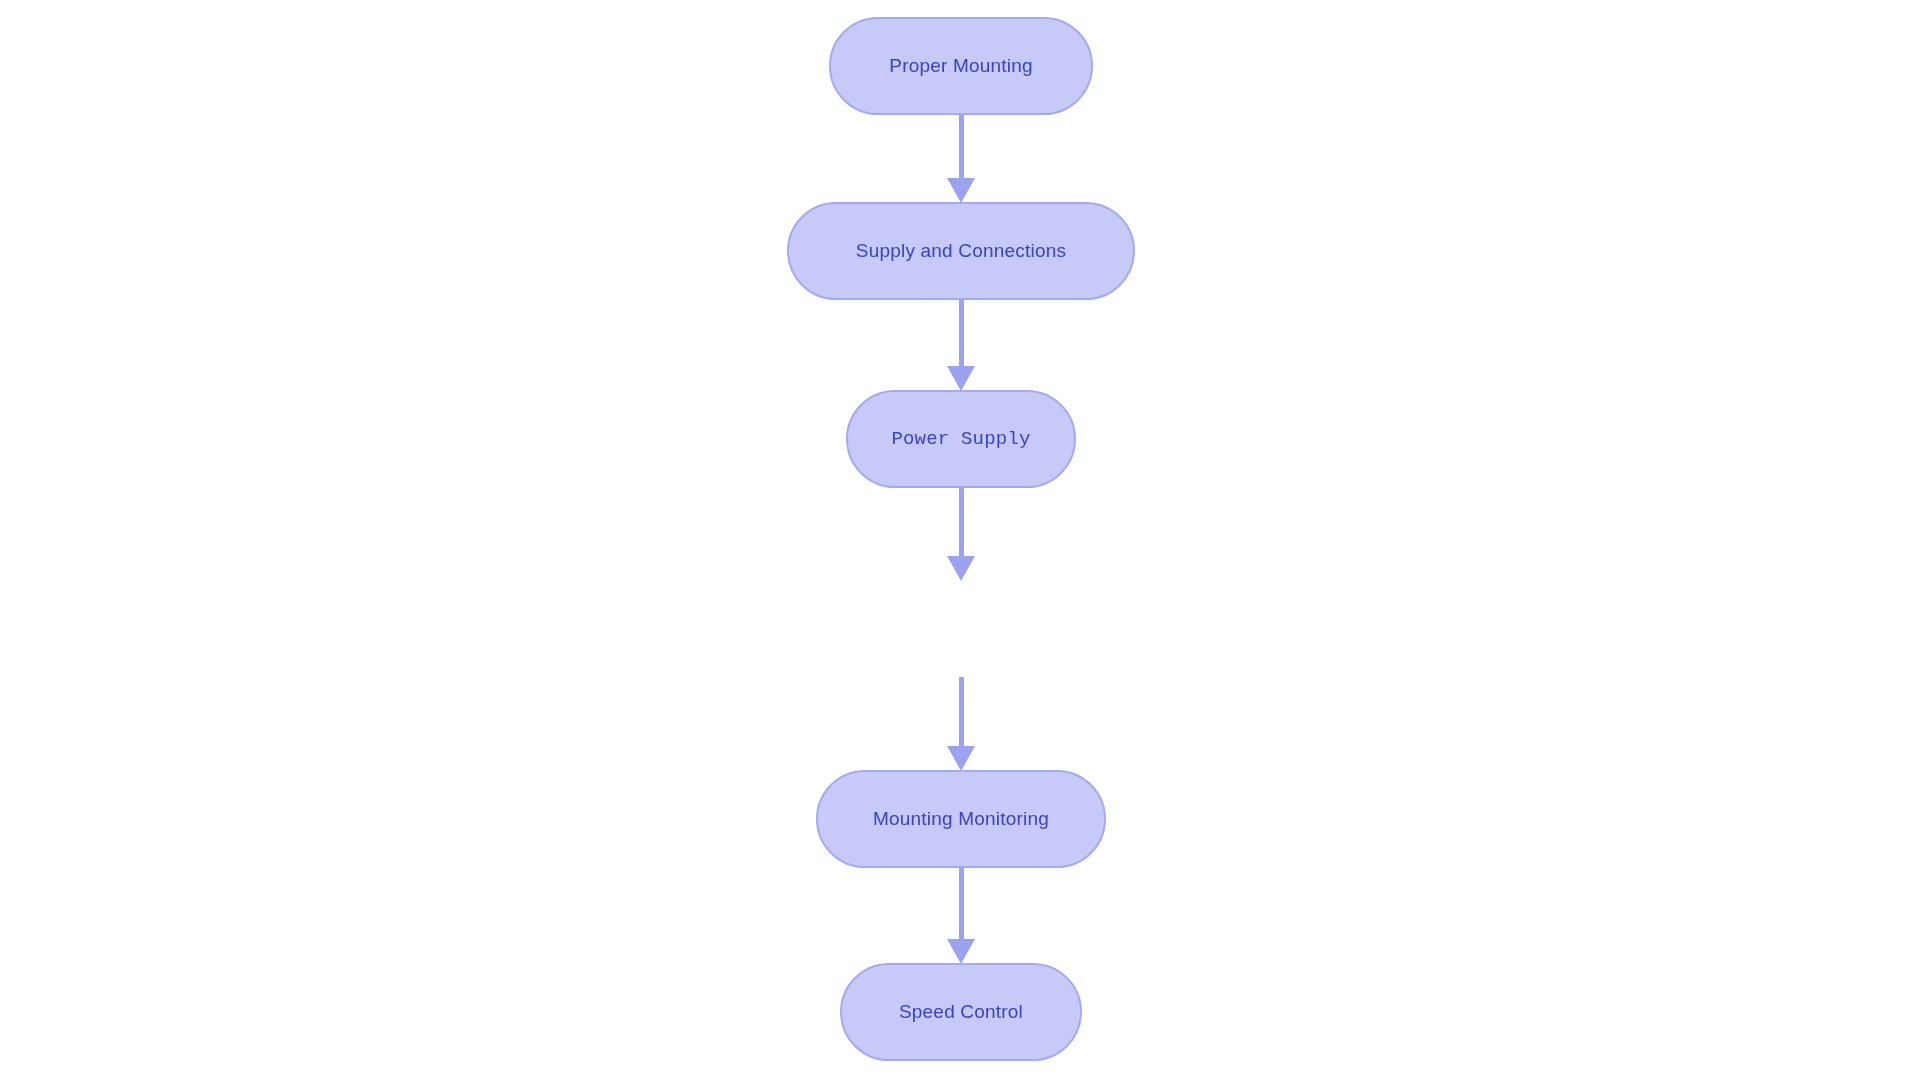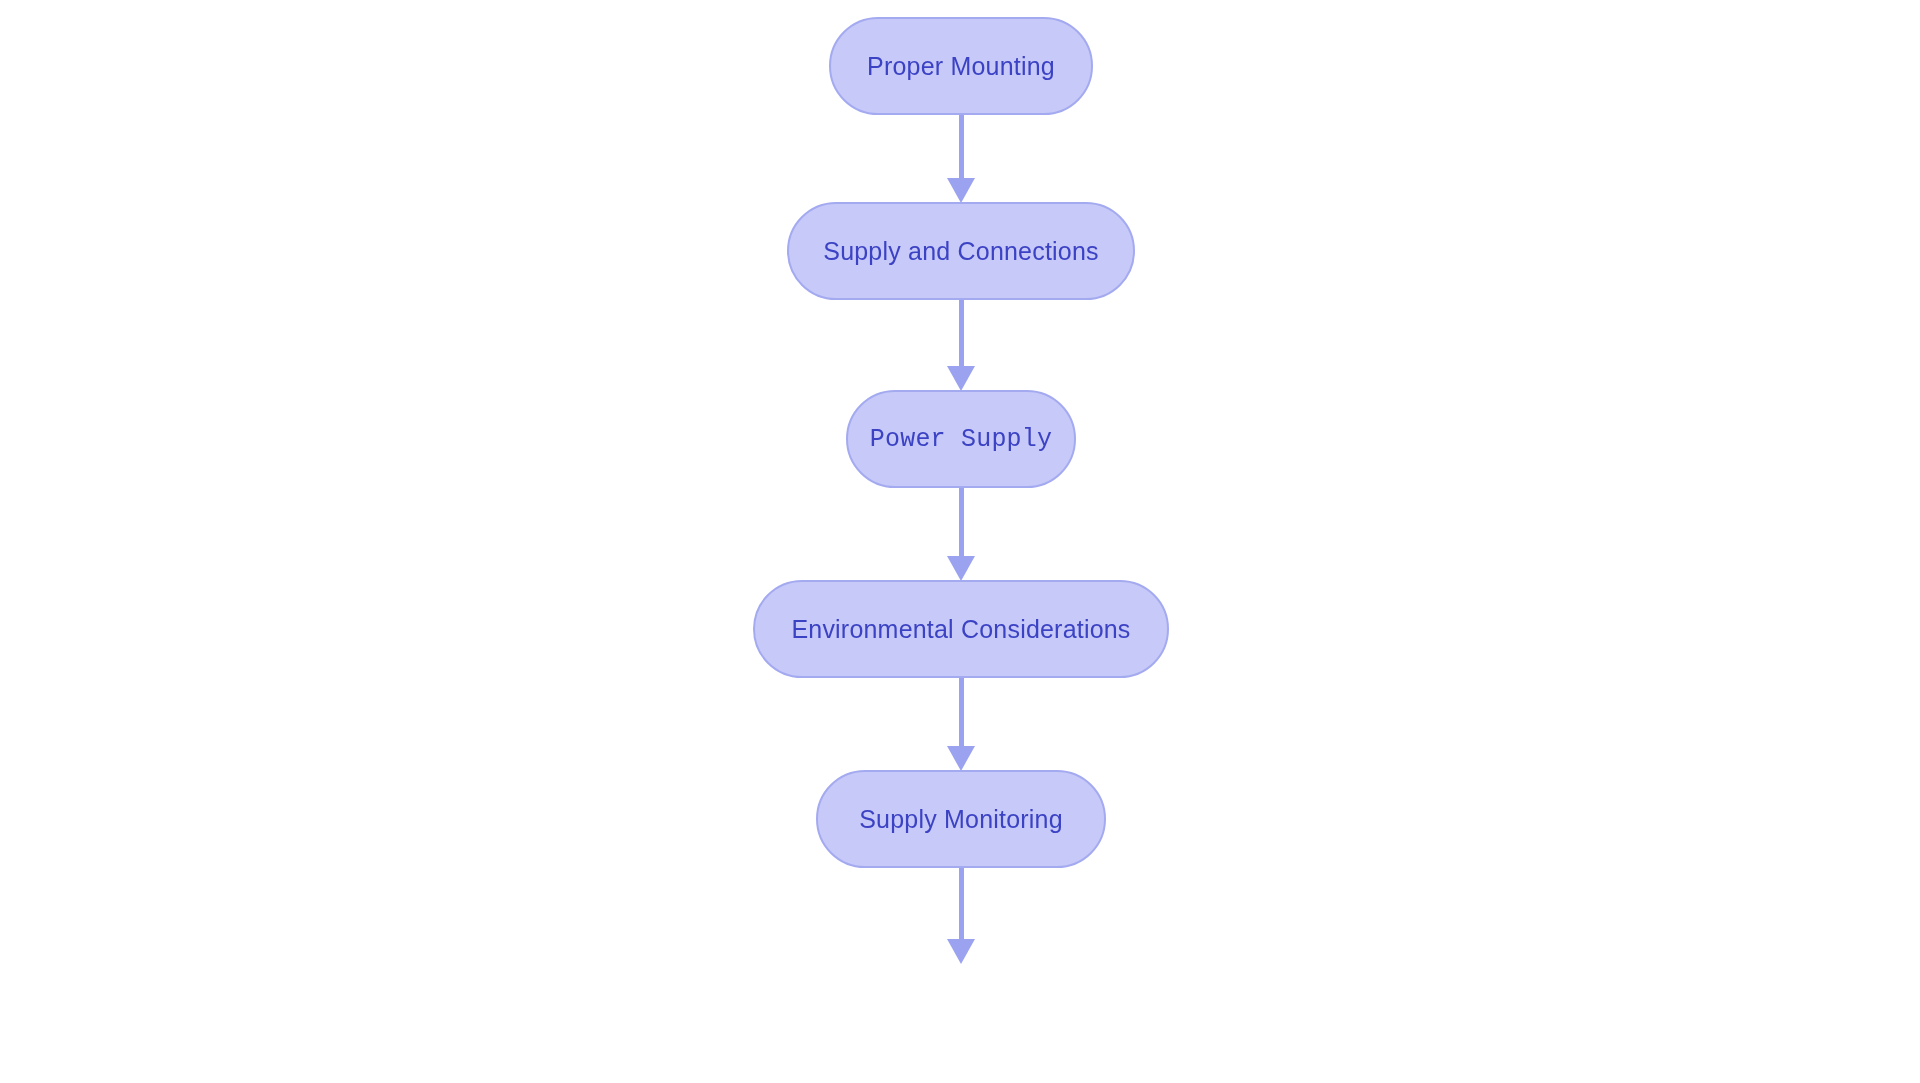--- a/index.html
+++ b/index.html
@@ -20,21 +20,21 @@
     box-sizing: border-box;
     border-radius: 49px;
     border: 2px solid #a4aaf0;
     background: #c7c9f8;
     display: flex;
     align-items: center;
     justify-content: center;
   }
   .flow-node-label {
     color: #3b42c4;
-    font-size: 25px;
+    font-size: 19px;
     letter-spacing: 0.2px;
     white-space: nowrap;
     text-align: center;
   }
   .arrow-line {
     position: absolute;
     width: 5px;
     background: #9ba3f0;
   }
   .arrow-head {
@@ -62,19 +62,19 @@
     <div class="arrow-head" style="left: 947px; top: 939px; border-top-color: rgb(155, 163, 240);"></div>
     <div class="flow-node" style="left: 829px; top: 17px; width: 264px; height: 98px; background: rgb(199, 201, 248); border-color: rgb(164, 170, 240);">
       <span class="flow-node-label" style="color: rgb(59, 66, 196);">Proper Mounting</span>
     </div>
     <div class="flow-node" style="left: 787px; top: 202px; width: 348px; height: 98px; background: rgb(199, 201, 248); border-color: rgb(164, 170, 240);">
       <span class="flow-node-label" style="color: rgb(59, 66, 196);">Supply and Connections</span>
     </div>
     <div class="flow-node" style="left: 846px; top: 390px; width: 230px; height: 98px; background: rgb(199, 201, 248); border-color: rgb(164, 170, 240);">
       <span class="flow-node-label" style="color: rgb(59, 66, 196); font-family: Liberation Mono, monospace;">Power Supply</span>
     </div>
-    <div class="flow-node" style="left: 753px; top: 580px; width: 416px; height: 98px; background: rgb(199, 201, 248); border-color: rgb(164, 170, 240);">
-      <span class="flow-node-label" style="color: rgb(59, 66, 196);">Environmental Considerations</span>
+    <div class="flow-node" style="left: 816px; top: 770px; width: 290px; height: 98px; background: rgb(199, 201, 248); border-color: rgb(164, 170, 240);">
+      <span class="flow-node-label" style="color: rgb(59, 66, 196);">Mounting Monitoring</span>
     </div>
-    <div class="flow-node" style="left: 816px; top: 770px; width: 290px; height: 98px; background: rgb(199, 201, 248); border-color: rgb(164, 170, 240);">
-      <span class="flow-node-label" style="color: rgb(59, 66, 196);">Supply Monitoring</span>
+    <div class="flow-node" style="left: 840px; top: 963px; width: 242px; height: 98px; background: rgb(199, 201, 248); border-color: rgb(164, 170, 240);">
+      <span class="flow-node-label" style="color: rgb(59, 66, 196);">Speed Control</span>
     </div>
   </div>
 
 </body></html>

